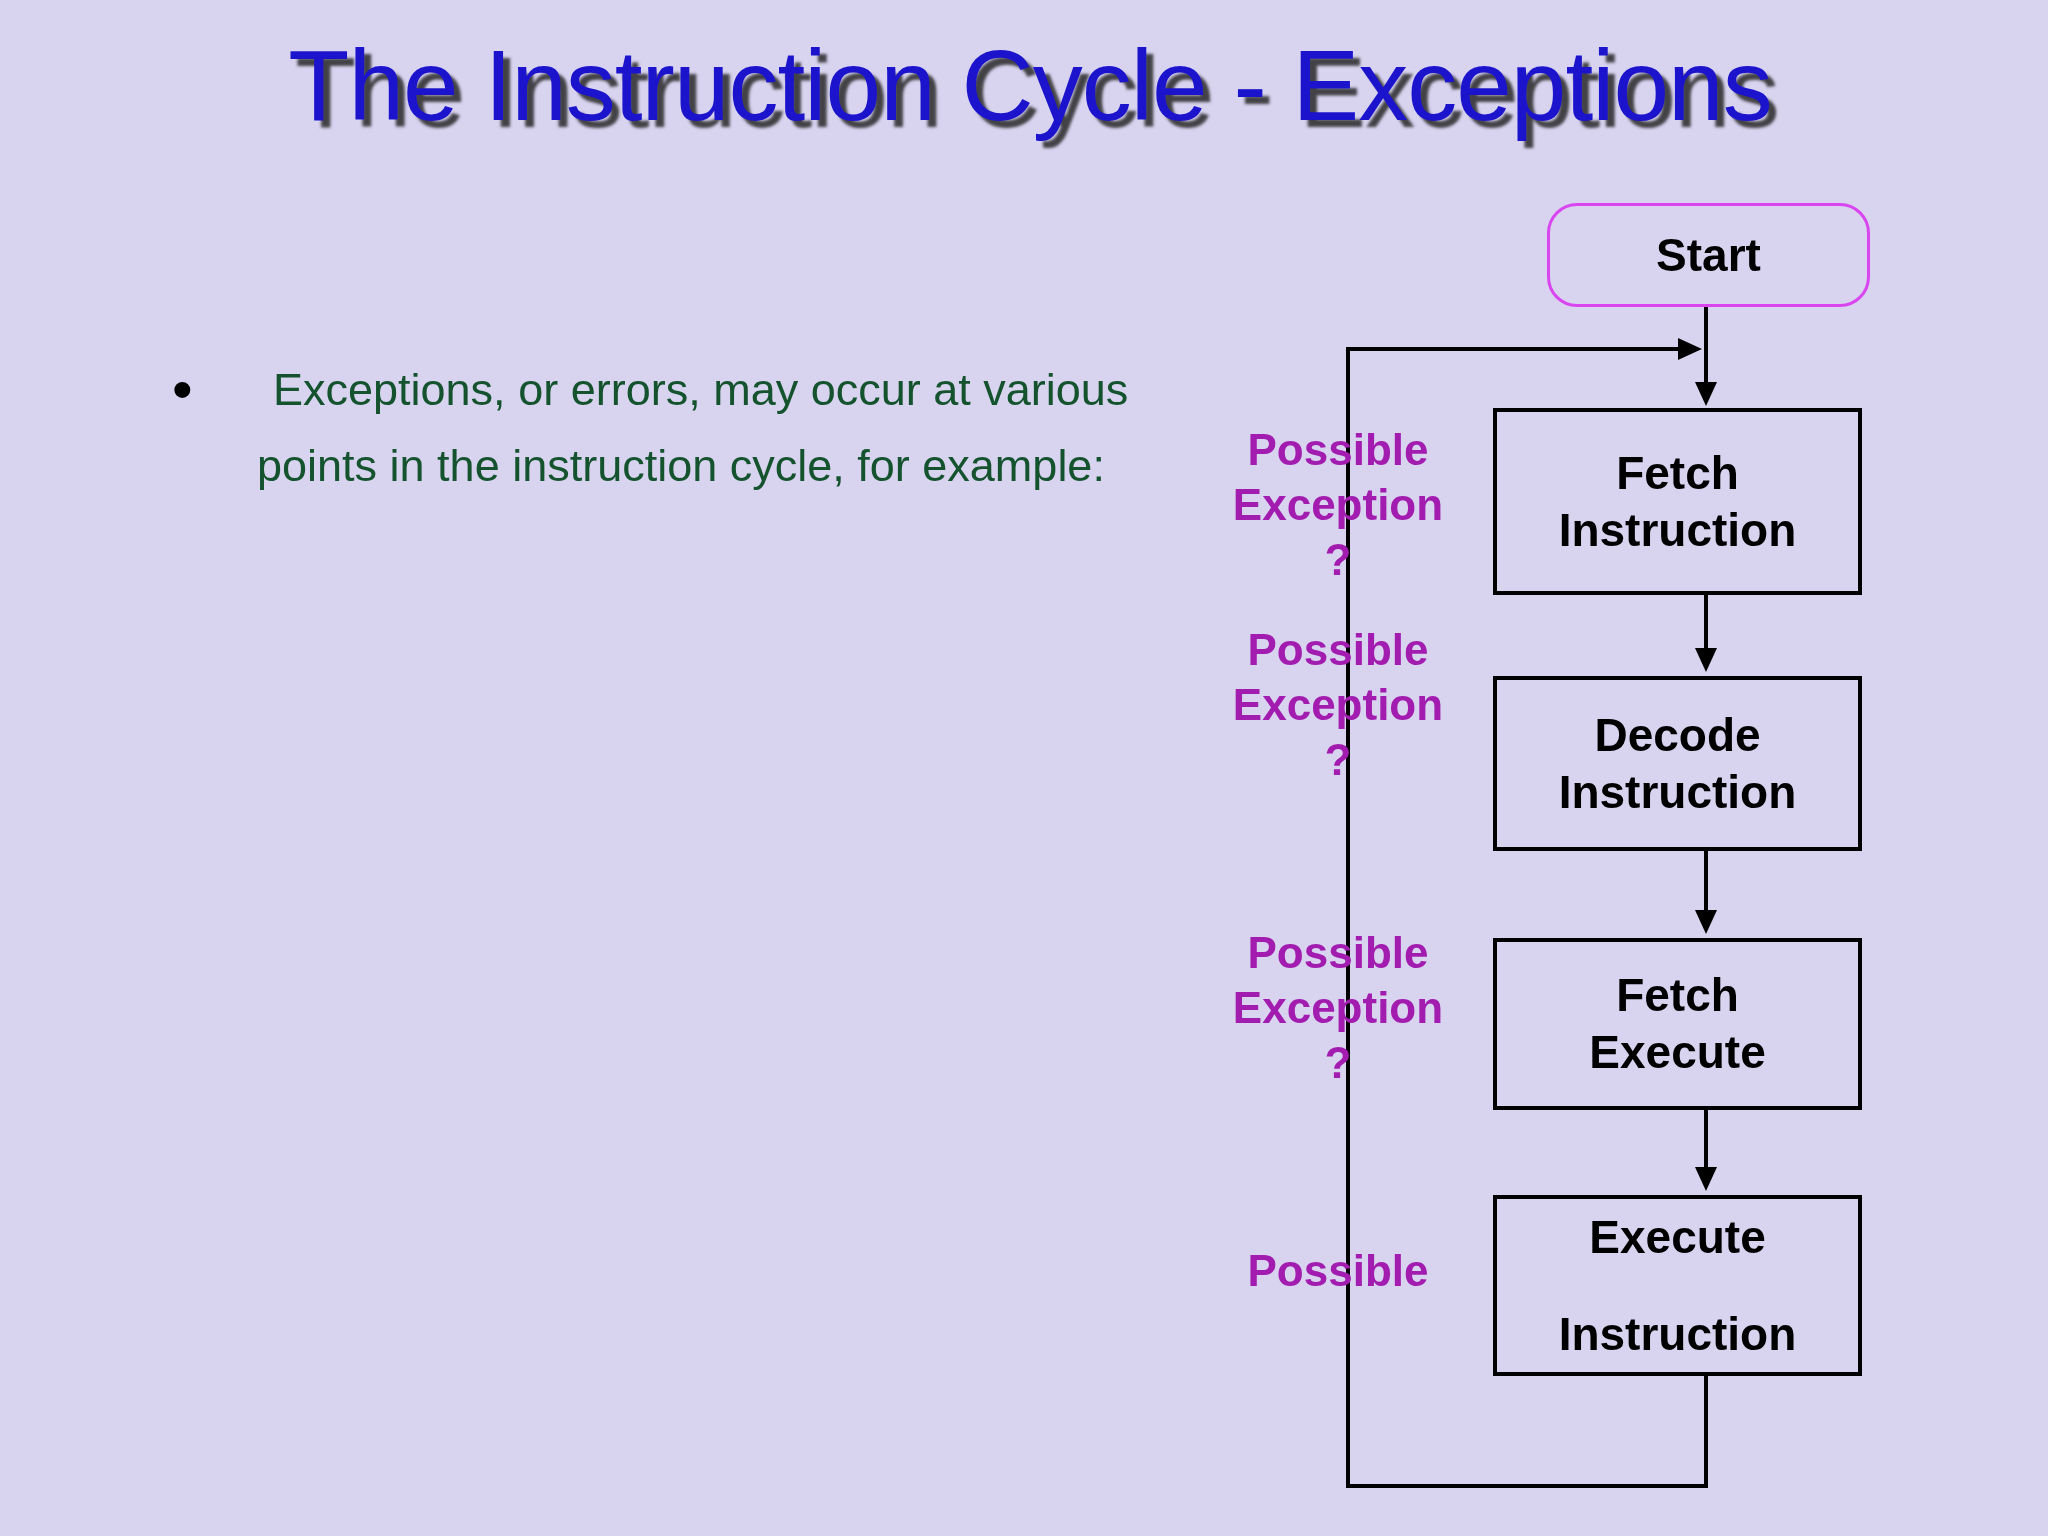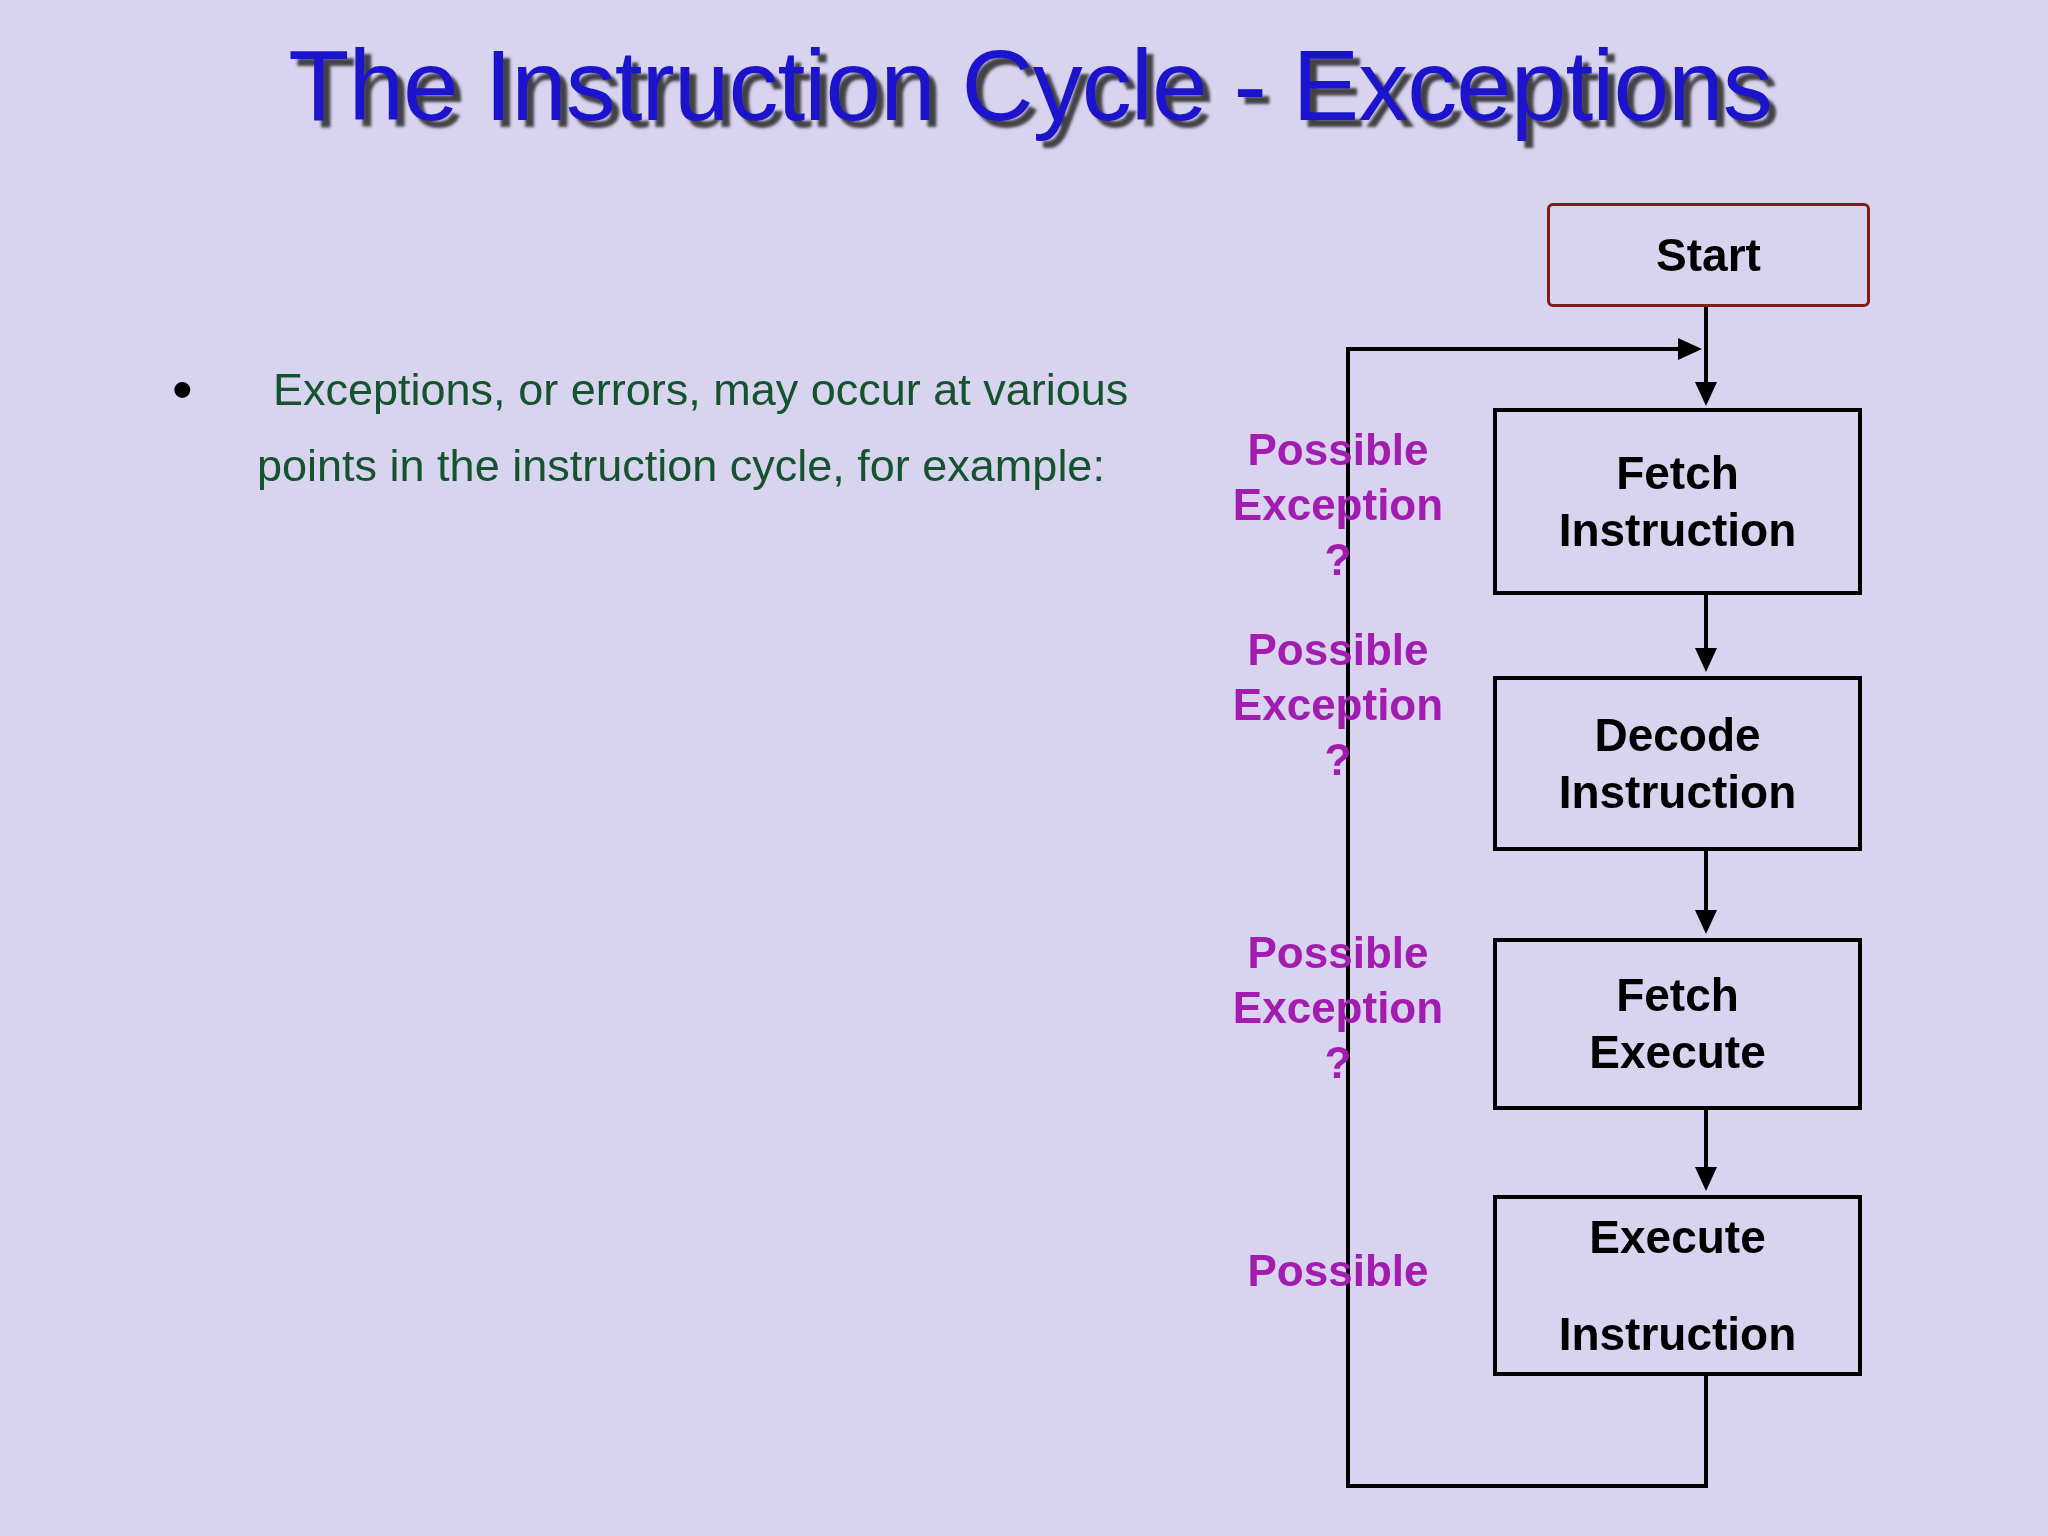--- a/index.html
+++ b/index.html
@@ -49,21 +49,21 @@
     box-sizing: border-box;
     display: flex; flex-direction: column;
     align-items: center; justify-content: center;
     background: transparent;
   }
   .node-label { font-size: 46px; font-weight: bold; line-height: 57px; color: #000; text-align: center; }
 
   .start-box {
     position: absolute;
     left: 1547px; top: 203px; width: 323px; height: 104px;
-    border: 3px solid #7f1d1d; border-radius: 6px;
+    border: 3px solid #d946ef; border-radius: 30px;
     box-sizing: border-box;
     display: flex; align-items: center; justify-content: center;
   }
   .start-label { font-size: 46px; font-weight: bold; color: #000; }
 
   .arrow-down {
     position: absolute; width: 0; height: 0;
     border-left: 11px solid transparent;
     border-right: 11px solid transparent;
     border-top: 24px solid #000;

